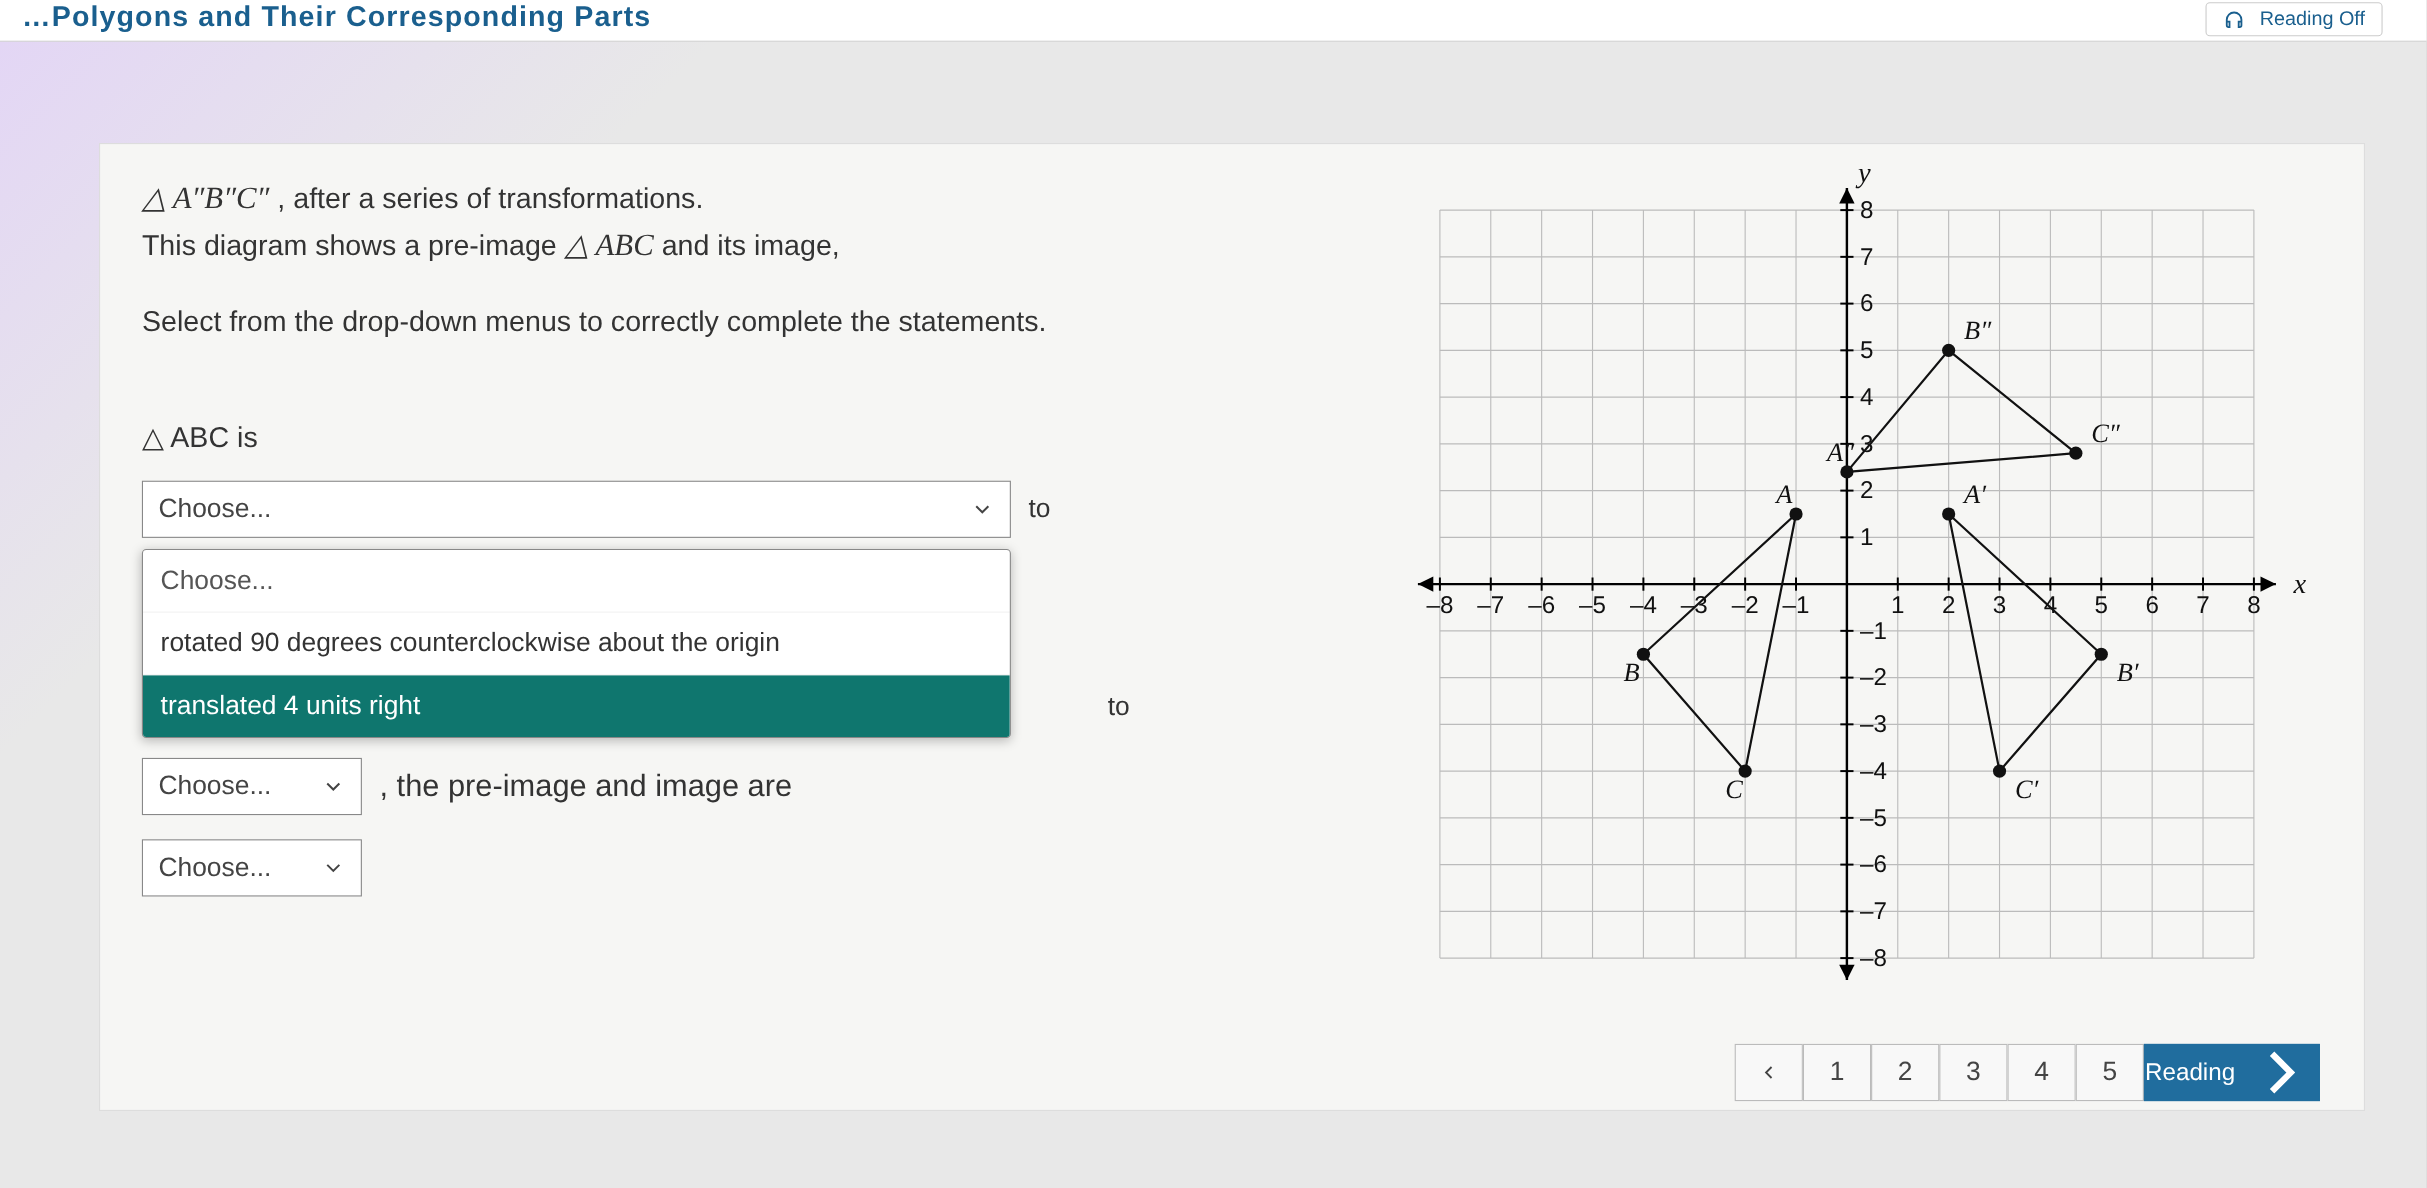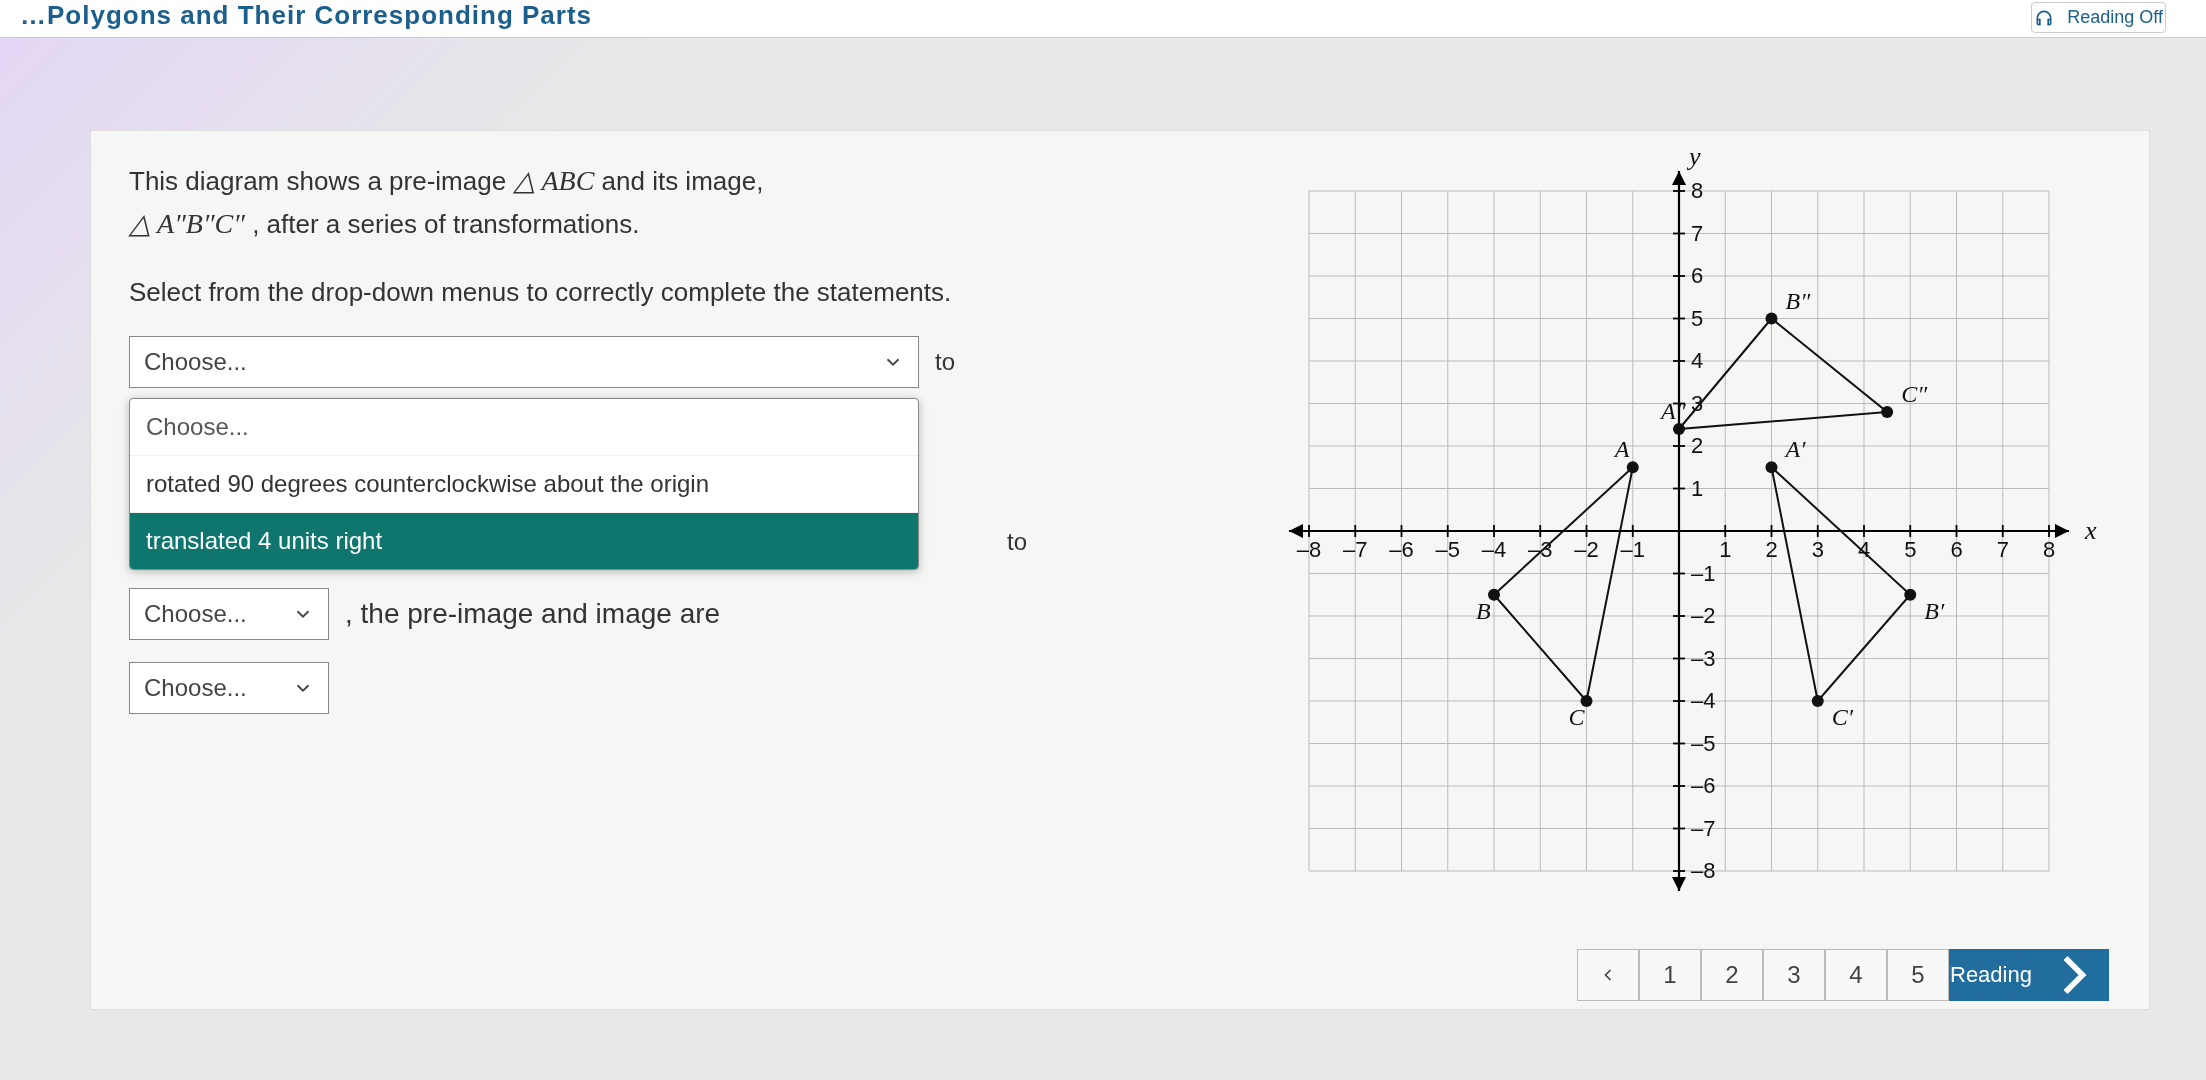--- a/index.html
+++ b/index.html
@@ -1,19 +1,19 @@
 <!DOCTYPE html>
 <html><head>
 <meta charset="utf-8">
 <style>
   * { box-sizing: border-box; margin: 0; padding: 0; }
   html, body { width: 2206px; height: 1080px; font-family: Arial, sans-serif; background:#c8c8c8; overflow:hidden; }
   .topbar { position:absolute; top:0; left:0; right:0; height:38px; background:#fff; border-bottom:1px solid #ccc;text-align:right;}
   .topbar-title { position:absolute; left:20px; top:0; font-size:26px; font-weight:bold; color:#1a5f8e; letter-spacing:1px;}
-  .reading-off { position:absolute; right:40px; top:2px; background:#fff; border:1px solid #ccc; border-radius:4px; padding:4px 2px; font-size:18px; color:#1a5f8e; display:flex; align-items:center; gap:13px;}
+  .reading-off { position:absolute; right:40px; top:2px; background:#fff; border:1px solid #ccc; border-radius:4px; padding:4px 15px; font-size:18px; color:#1a5f8e; display:flex; align-items:center; gap:13px;}
   .reading-off svg { width:20px; height:20px; }
   .page-bg { position:absolute; top:38px; left:0; right:0; bottom:0; background:linear-gradient(135deg,#e3d6f5 0%, #e8e8e8 20%, #e8e8e8 100%); }
   .left-strip { position:absolute; left:0; top:38px; width:12px; height:100%; background:linear-gradient(#b090e8,#8a5fd8);}
   .card { position:absolute; left:90px; top:130px; width:2060px; height:880px; background:#f6f6f4; border:1px solid #ddd;}
   .left-col { position:absolute; left:38px; top:28px; width:940px; }
   .qtext { font-size:26px; color:#333; line-height:1.55;}
   .qtext .ital { font-style:italic; font-family: 'Times New Roman', serif; font-size:28px;}
   .instr { margin-top:26px; font-size:26px; color:#333; line-height:1.55;}
   .stem { margin-top:70px; font-size:26px; color:#333;}
   .row { display:flex; align-items:center; gap:16px; margin-top:24px;}
@@ -56,30 +56,34 @@
     <span>Reading Off</span>
   </div>
 </div>
 
 <div class="page-bg"></div>
 
 <div class="card">
 
   <div class="left-col">
     <div class="qtext">
+      <span class="ital">△ A″B″C″</span>
+      <span> , after a series of transformations.</span>
+    </div>
+    <div class="qtext">
       <span>This diagram shows a pre-image </span>
       <span class="ital">△ ABC</span>
       <span> and its image,</span>
     </div>
-    <div class="qtext">
-      <span class="ital">△ A″B″C″</span>
-      <span> , after a series of transformations.</span>
-    </div>
     <div class="instr">Select from the drop-down menus to correctly complete the statements.</div>
 
+    <div class="stem">
+      <span class="ital">△ ABC</span>
+      <span> is</span>
+    </div>
 
     <div class="row">
       <div class="select-like wide">
         <span>Choose...</span>
         <svg class="chev" viewBox="0 0 24 24">
             <path fill="none" stroke="#444" stroke-width="2" d="M6 9l6 6 6-6"></path>
           </svg>
       </div>
       <span class="to-label">to</span>
     </div>

